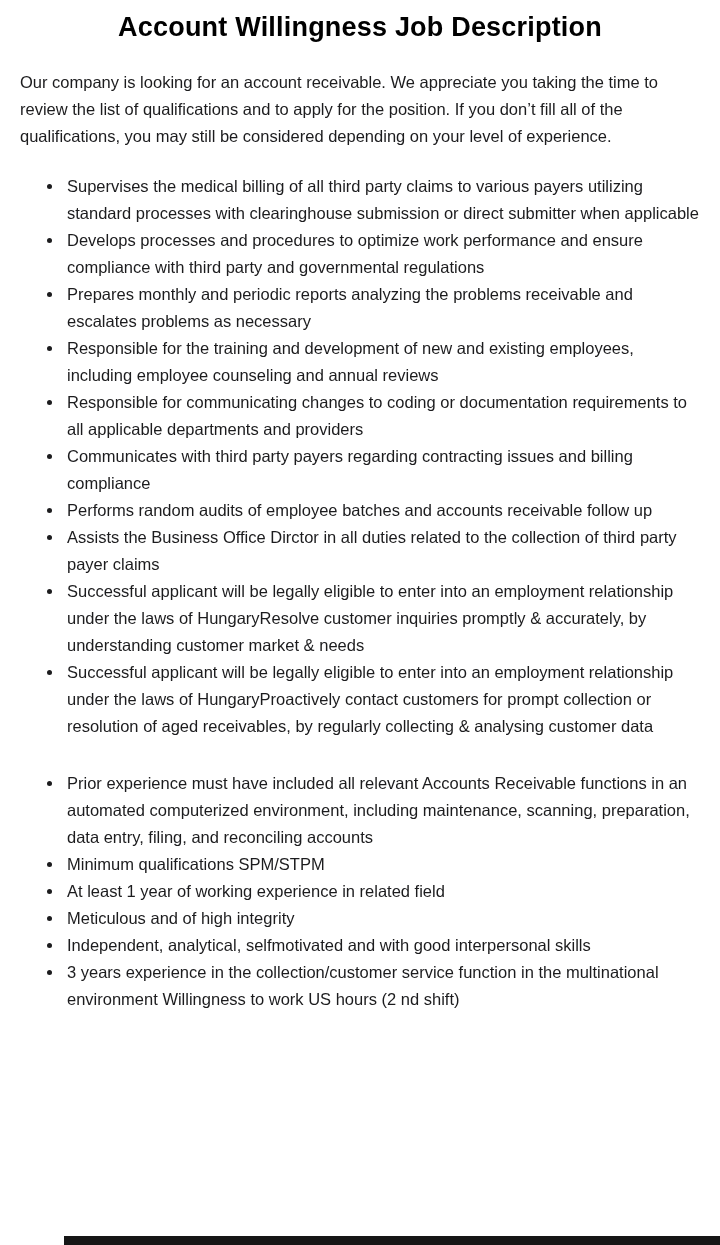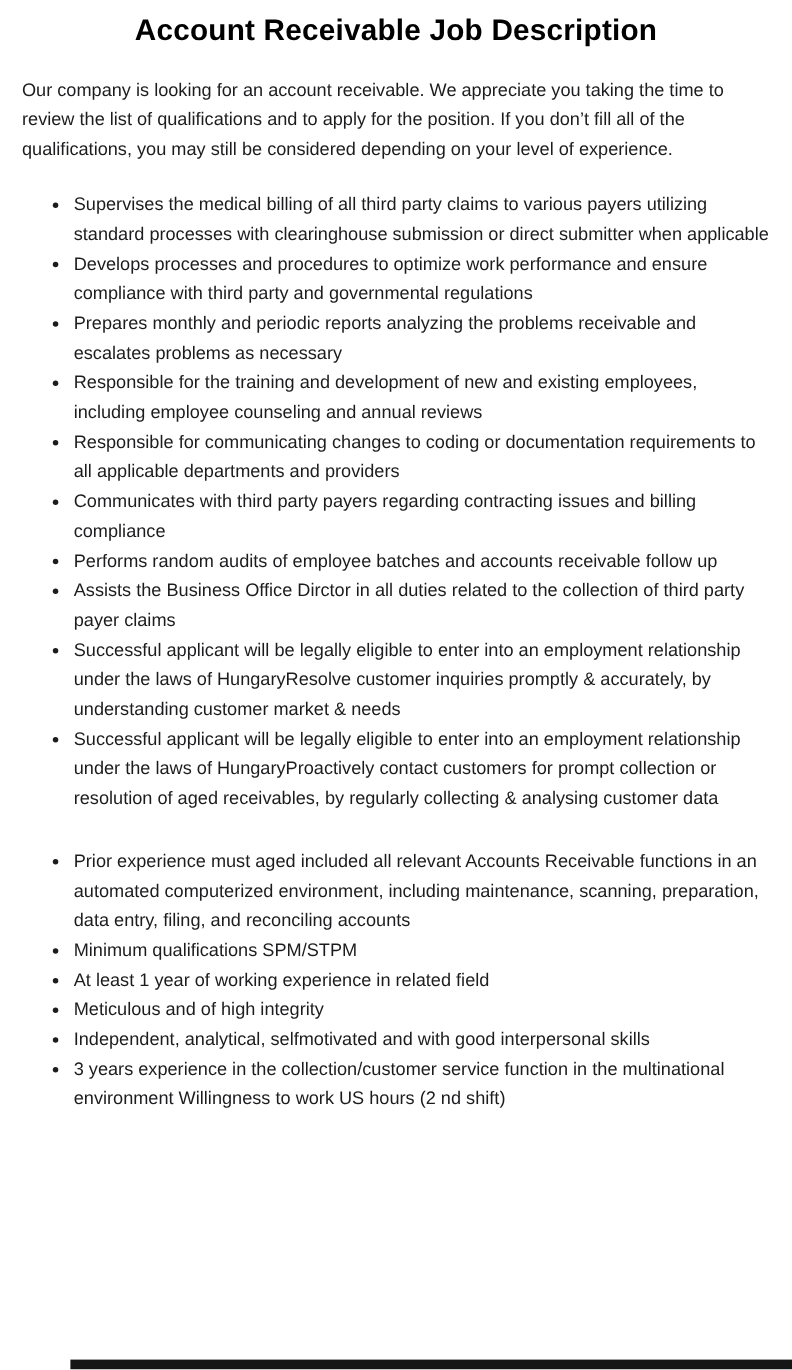--- a/index.html
+++ b/index.html
@@ -58,42 +58,42 @@
     bottom: 0;
     height: 9px;
     background: #161616;
   }
 </style>
 </head>
 <body>
 
 <div class="page">
 
-  <h1 class="title">Account Receivable Job Description</h1>
+  <h1 class="title">Account Willingness Job Description</h1>
 
   <p class="intro">Our company is looking for an account receivable. We appreciate you taking the time to review the list of qualifications and to apply for the position. If you don’t fill all of the qualifications, you may still be considered depending on your level of experience.</p>
 
   <section class="section">
     <ul class="items">
         <li>Supervises the medical billing of all third party claims to various payers utilizing standard processes with clearinghouse submission or direct submitter when applicable</li>
         <li>Develops processes and procedures to optimize work performance and ensure compliance with third party and governmental regulations</li>
         <li>Prepares monthly and periodic reports analyzing the problems receivable and escalates problems as necessary</li>
         <li>Responsible for the training and development of new and existing employees, including employee counseling and annual reviews</li>
         <li>Responsible for communicating changes to coding or documentation requirements to all applicable departments and providers</li>
         <li>Communicates with third party payers regarding contracting issues and billing compliance</li>
         <li>Performs random audits of employee batches and accounts receivable follow up</li>
         <li>Assists the Business Office Dirctor in all duties related to the collection of third party payer claims</li>
         <li>Successful applicant will be legally eligible to enter into an employment relationship under the laws of HungaryResolve customer inquiries promptly &amp; accurately, by understanding customer market &amp; needs</li>
         <li>Successful applicant will be legally eligible to enter into an employment relationship under the laws of HungaryProactively contact customers for prompt collection or resolution of aged receivables, by regularly collecting &amp; analysing customer data</li>
       </ul>
   </section>
 
   <section class="section">
     <ul class="items">
-        <li>Prior experience must aged included all relevant Accounts Receivable functions in an automated computerized environment, including maintenance, scanning, preparation, data entry, filing, and reconciling accounts</li>
+        <li>Prior experience must have included all relevant Accounts Receivable functions in an automated computerized environment, including maintenance, scanning, preparation, data entry, filing, and reconciling accounts</li>
         <li>Minimum qualifications SPM/STPM</li>
         <li>At least 1 year of working experience in related field</li>
         <li>Meticulous and of high integrity</li>
         <li>Independent, analytical, selfmotivated and with good interpersonal skills</li>
         <li>3 years experience in the collection/customer service function in the multinational environment Willingness to work US hours (2 nd shift)</li>
       </ul>
   </section>
 
 </div>
 

